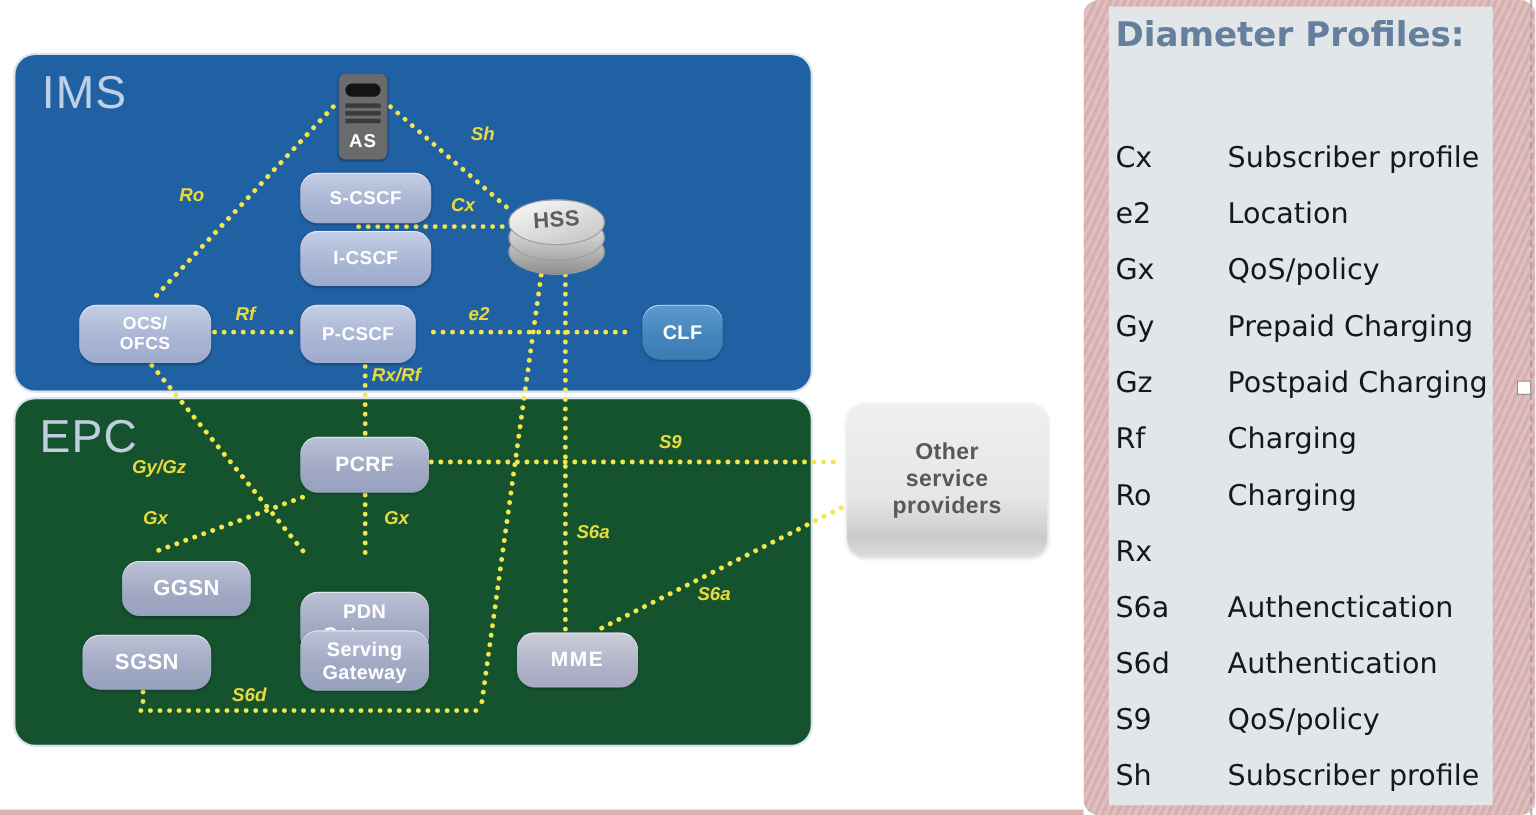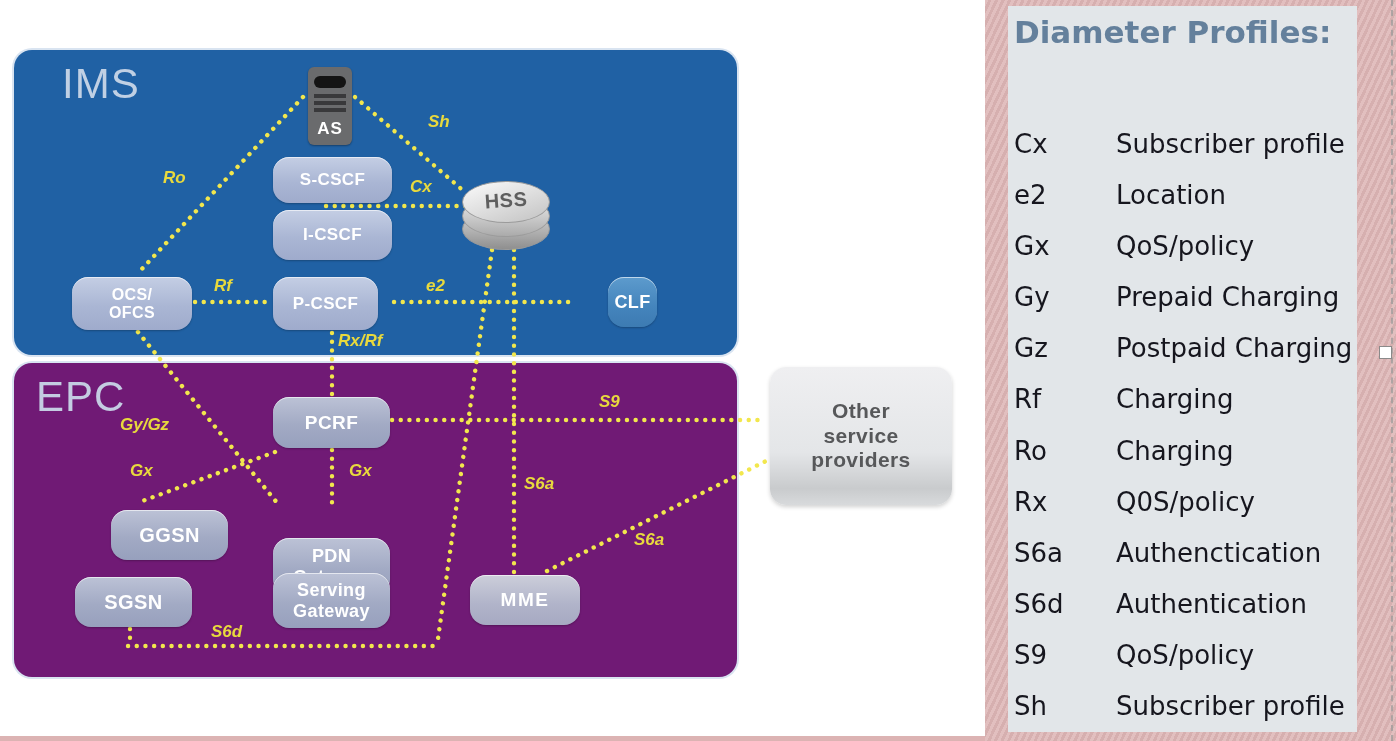--- a/index.html
+++ b/index.html
@@ -6,21 +6,21 @@
   .stage {
     position:relative; width:1396px; height:741px; overflow:hidden;
     background:#ffffff; font-family:"Liberation Sans", sans-serif;
   }
 
   
   .panel { position:absolute; border-radius:18px; }
   .panel.ims { left:14px; top:50px; width:723px; height:305px;
     background:#2061a4; box-shadow:0 0 0 2px rgba(170,195,225,.45); }
   .panel.epc { left:14px; top:363px; width:723px; height:314px;
-    background:#701a75; box-shadow:0 0 0 2px rgba(170,195,225,.45); }
+    background:#14532d; box-shadow:0 0 0 2px rgba(170,195,225,.45); }
   .panel-title {
     position:absolute; color:#c9d6e8; font-size:42px; font-weight:400;
     letter-spacing:1px; opacity:.95;
   }
 
   
   .node {
     position:absolute; display:flex; align-items:center; justify-content:center;
     text-align:center; color:#ffffff; font-weight:bold; border-radius:16px;
     background:linear-gradient(180deg,#c4cee4 0%, #aab6d4 55%, #9fabcc 100%);
@@ -59,20 +59,21 @@
   
   .edge-label { position:absolute; color:#e8d93d; font-weight:bold;
     font-style:italic; font-size:17px; white-space:nowrap; }
 
   svg.wires { position:absolute; left:0; top:0; pointer-events:none; }
 
   
   .legend-outer { position:absolute; left:985px; top:0; width:411px; height:741px;
     background:#ddb5b5;
     background-image:repeating-linear-gradient(115deg, rgba(255,255,255,.14) 0 3px, rgba(0,0,0,.03) 3px 6px);
+    border-radius:14px;
   }
   .legend-panel { position:absolute; left:23px; top:6px; width:349px; height:726px;
     background:#e2e6e9; }
   .legend-title { position:absolute; left:6px; top:8px;
     font-family:"DejaVu Sans", sans-serif; font-weight:bold; font-size:31px;
     color:#64809c; }
   .legend-rows { position:absolute; left:6px; top:112px; width:335px; height:614px;
     display:flex; flex-direction:column; }
   .legend-row { flex:1; display:flex; align-items:center;
     font-family:"DejaVu Sans", sans-serif; font-size:26px; color:#16161e; }
@@ -86,21 +87,21 @@
 
   .bottom-strip { position:absolute; left:0; top:736px; width:985px; height:5px;
     background:#dcb3b3; }
 </style>
 </head>
 <body>
 
 <div class="stage">
 
   <div class="panel ims">
-    <div class="panel-title" style="left:24px; top:10px;margin-left:24px;">IMS</div>
+    <div class="panel-title" style="left:24px; top:10px;">IMS</div>
   </div>
   <div class="panel epc">
     <div class="panel-title" style="left:22px; top:10px;">EPC</div>
   </div>
 
   <svg class="wires" width="985" height="741" viewBox="0 0 985 741">
     <g stroke="#f2e74d" stroke-width="4.4" fill="none" stroke-linecap="round" stroke-dasharray="0.1 8.6">
       <path d="M303,97 L140,271"></path>
       <path d="M138,332 L278,504"></path>
       <path d="M355,97 L466,193"></path>
@@ -139,21 +140,21 @@
 
   <div class="node" style="left:273px; top:277px; width:105px; height:53px;">P-CSCF</div>
 
   <div class="hss">
     <div class="disk d-bot"></div>
     <div class="disk d-mid"></div>
     <div class="disk d-top"></div>
     <div class="hss-label">HSS</div>
   </div>
 
-  <div class="node clf" style="left:608px; top:277px; width:49px; height:50px; font-size:18px;">CLF</div>
+  <div class="node clf" style="left:584px; top:277px; width:73px; height:50px; font-size:18px;">CLF</div>
 
   <div class="node epcnode" style="left:273px; top:397px; width:117px; height:51px; font-size:19px;">PCRF</div>
 
   <div class="node epcnode" style="left:75px; top:510px; width:117px; height:50px; font-size:20px;margin-left:36px;">GGSN</div>
 
   <div class="node epcnode" style="left:273px; top:505px; width:117px; height:57px; font-size:18px;margin-top:33px;">
     <div>
       <div>PDN</div>
       <div>Gateway</div>
     </div>
@@ -219,21 +220,20 @@
         <div class="legend-row">
           <span class="legend-code">Rf</span>
           <span class="legend-meaning">Charging</span>
         </div>
         <div class="legend-row">
           <span class="legend-code">Ro</span>
           <span class="legend-meaning">Charging</span>
         </div>
         <div class="legend-row">
           <span class="legend-code">Rx</span>
-          <span class="legend-meaning">Q0S/policy</span>
         </div>
         <div class="legend-row">
           <span class="legend-code">S6a</span>
           <span class="legend-meaning">Authenctication</span>
         </div>
         <div class="legend-row">
           <span class="legend-code">S6d</span>
           <span class="legend-meaning">Authentication</span>
         </div>
         <div class="legend-row">

